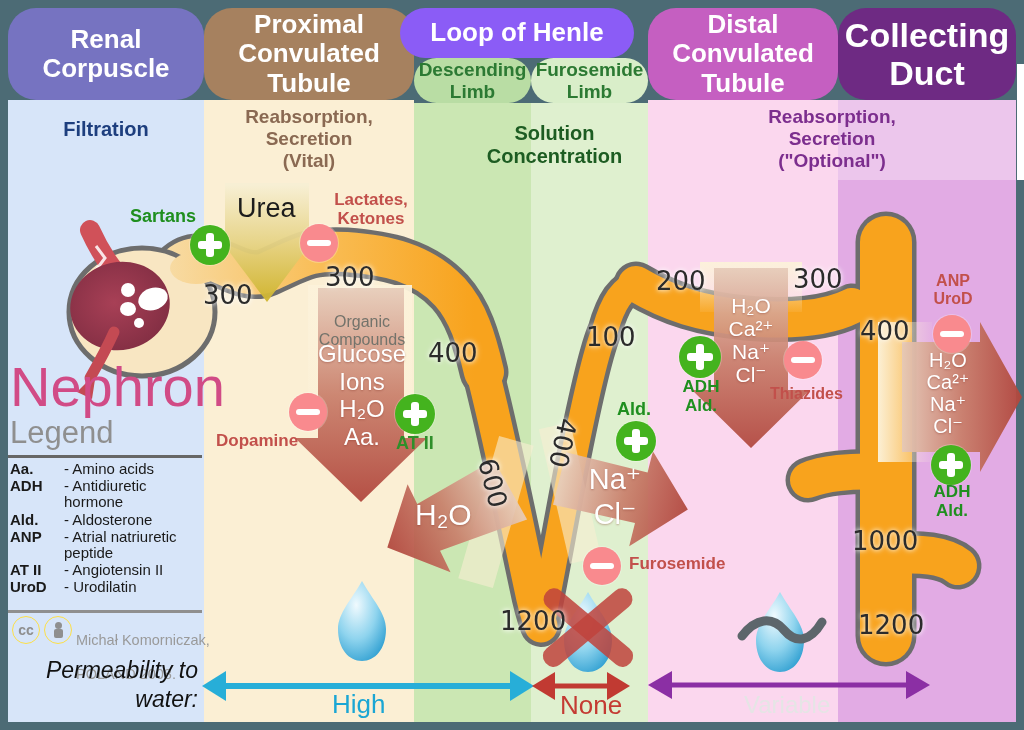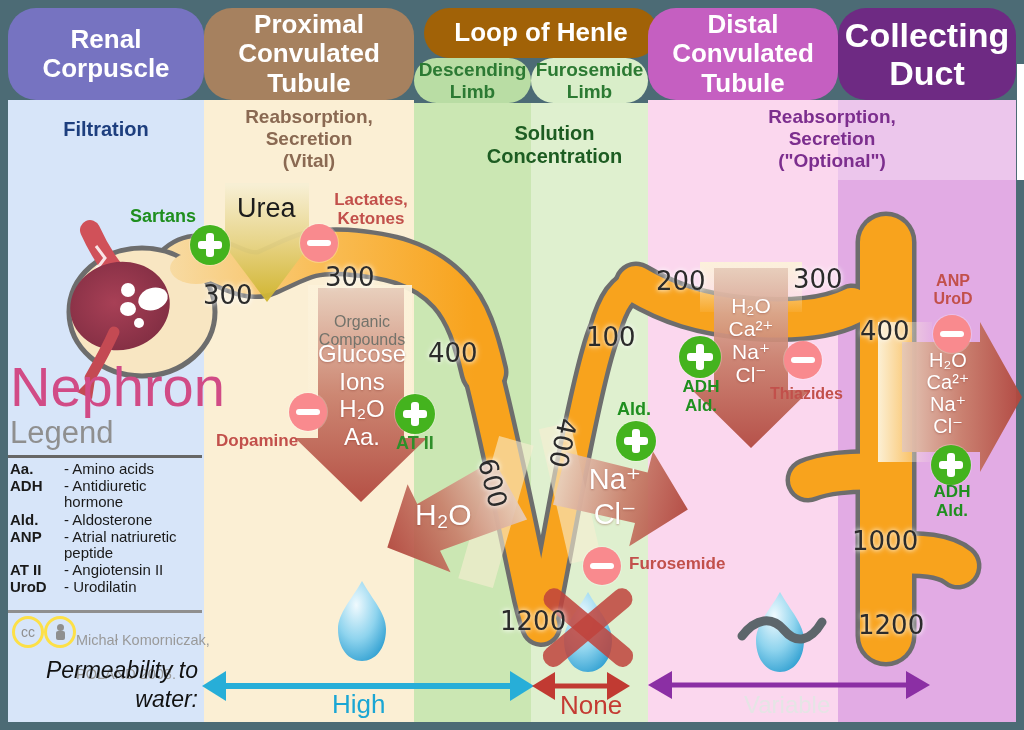--- a/index.html
+++ b/index.html
@@ -14,22 +14,22 @@
   .num{position:absolute;font-size:26px;color:#2b2b2b;font-family:"DejaVu Sans",sans-serif;
        text-shadow:0 0 4px rgba(255,255,255,.9),0 0 7px rgba(255,255,255,.6);}
   .badge{position:absolute;border-radius:50%;box-shadow:0 0 0 1px rgba(255,255,255,.25);}
   .badge.plus{background:#44b31e;}
   .badge.minus{background:#f98a8e;}
   .badge .h{position:absolute;left:19%;top:41%;width:62%;height:18%;background:#fff;border-radius:3px;}
   .badge .v{position:absolute;top:19%;left:41%;height:62%;width:18%;background:#fff;border-radius:3px;}
   .white-txt{color:#fff;text-shadow:0 1px 2px rgba(120,40,30,.35);}
   .legend-row{display:grid;grid-template-columns:54px auto;line-height:1.08;margin-bottom:1px;}
   .legend-row b{font-weight:bold;}
-  .cc-circle{position:absolute;width:26px;height:26px;border:3px solid #fde047;border-radius:50%;
-             color:#8f8f8f;font-weight:normal;font-size:14px;display:flex;align-items:center;justify-content:center;}
+  .cc-circle{position:absolute;width:26px;height:26px;border:1px solid #fde047;border-radius:50%;
+             color:#8f8f8f;font-weight:bold;font-size:14px;display:flex;align-items:center;justify-content:center;}
   .person{position:relative;width:8px;height:16px;}
   .person:before{content:"";position:absolute;left:1px;top:0;width:7px;height:7px;border-radius:50%;background:#8f8f8f;}
   .person:after{content:"";position:absolute;left:0;top:7px;width:9px;height:9px;border-radius:2px;background:#8f8f8f;}
   svg{position:absolute;left:0;top:0;pointer-events:none;}
 </style>
 </head>
 <body>
 
 <div id="frame">
 
@@ -40,21 +40,21 @@
   <div class="abs" style="left:648px;top:100px;width:190px;height:622px;background:#fbd7ee;"></div>
   <div class="abs" style="left:838px;top:100px;width:178px;height:80px;background:#ecc6ec;"></div>
   <div class="abs" style="left:838px;top:180px;width:178px;height:542px;background:#e2abe4;"></div>
   <div class="abs" style="left:1017px;top:64px;width:7px;height:116px;background:#fff;"></div>
 
   <div class="hdr" style="left:8px;top:8px;width:196px;height:92px;background:#7673c1;font-size:26px;">Renal
 Corpuscle</div>
   <div class="hdr" style="left:204px;top:8px;width:210px;height:92px;background:#a6815f;font-size:26px;">Proximal
 Convulated
 Tubule</div>
-  <div class="hdr" style="left:424px;top:8px;width:234px;height:50px;background:#a16207;font-size:26px;">Loop of Henle</div>
+  <div class="hdr" style="left:400px;top:8px;width:234px;height:50px;background:#8b5cf6;font-size:26px;">Loop of Henle</div>
   <div class="hdr" style="left:414px;top:58px;width:117px;height:45px;background:#b9dda4;font-size:19px;color:#2c7a33;">Descending
 Limb</div>
   <div class="hdr" style="left:531px;top:58px;width:117px;height:45px;background:#d9eec9;font-size:19px;color:#2c7a33;">Furosemide
 Limb</div>
   <div class="hdr" style="left:648px;top:8px;width:190px;height:92px;background:#c55fc1;font-size:26px;">Distal
 Convulated
 Tubule</div>
   <div class="hdr" style="left:838px;top:8px;width:178px;height:92px;background:#6e2a83;font-size:34px;">Collecting
 Duct</div>
 

